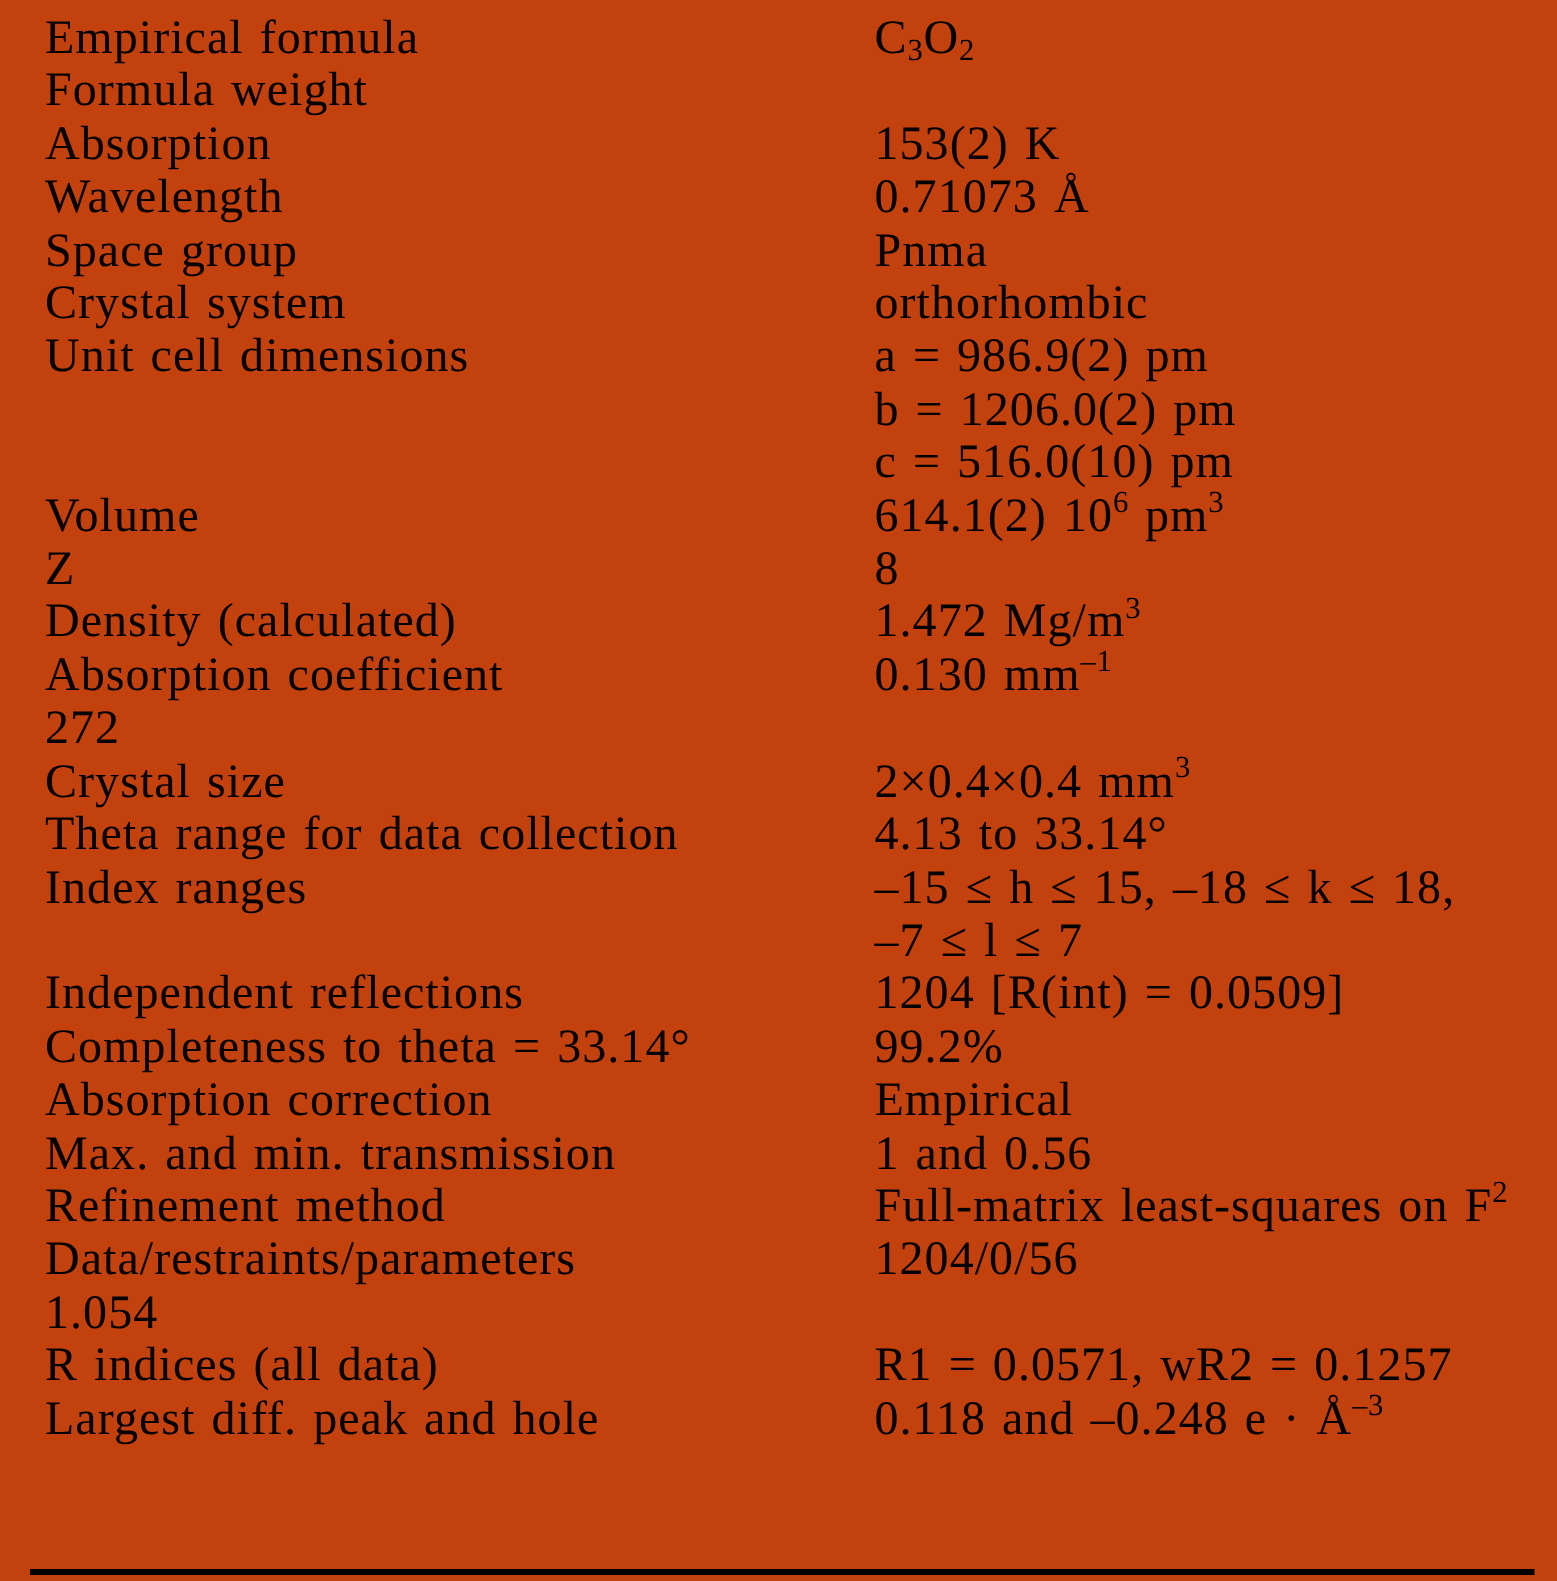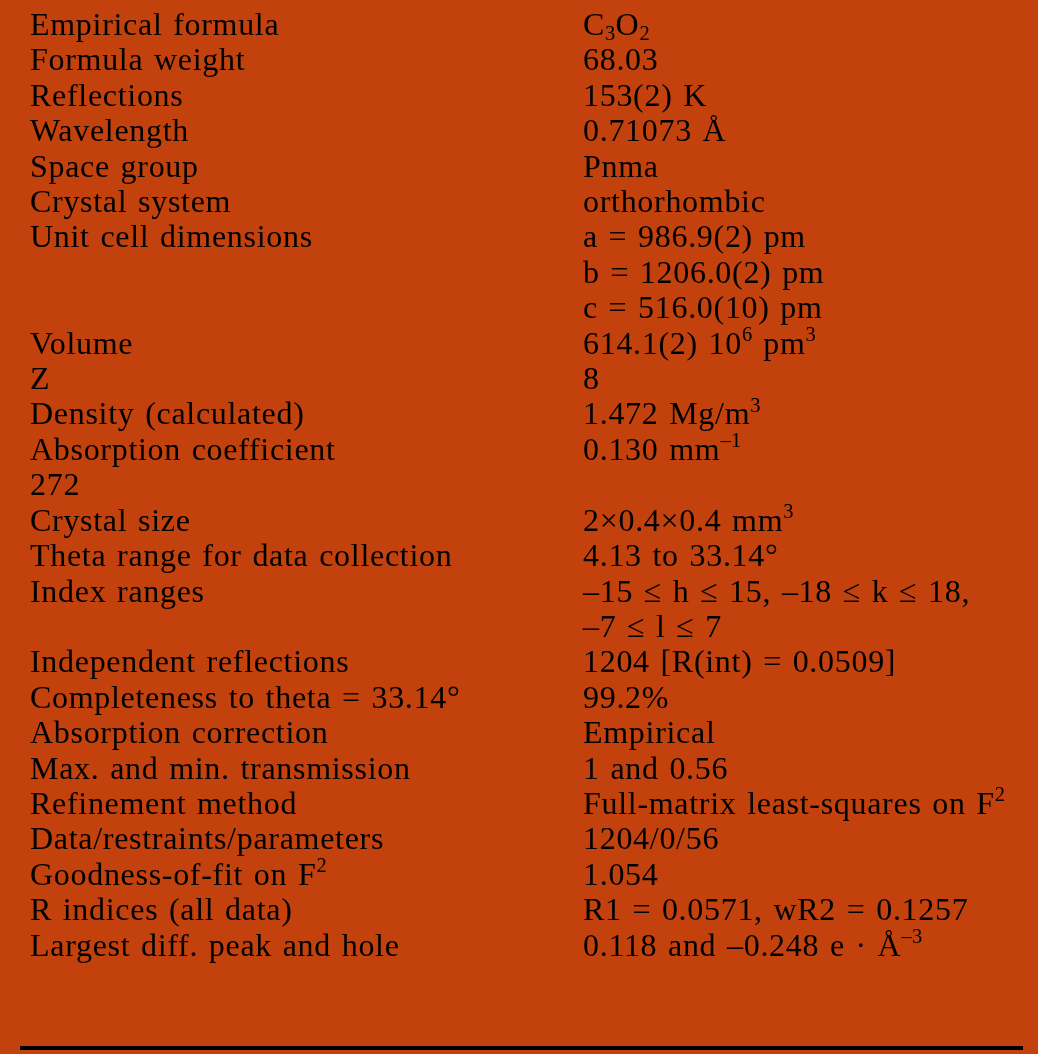--- a/index.html
+++ b/index.html
@@ -71,27 +71,24 @@
   <div class="crystal-table">
   <div class="prop-row">
     <div class="label-cell">Empirical formula</div>
     <div class="value-cell">
           <div class="value-line">C<sub>3</sub>O<sub>2</sub></div>
         </div>
   </div>
 
   <div class="prop-row">
     <div class="label-cell">Formula weight</div>
-    <div class="value-cell">
-          <div class="value-line">68.03</div>
-        </div>
-  </div>
-
-  <div class="prop-row">
-    <div class="label-cell">Reflections</div>
+  </div>
+
+  <div class="prop-row">
+    <div class="label-cell">Absorption</div>
     <div class="value-cell">
           <div class="value-line">153(2) K</div>
         </div>
   </div>
 
   <div class="prop-row">
     <div class="label-cell">Wavelength</div>
     <div class="value-cell">
           <div class="value-line">0.71073 Å</div>
         </div>
@@ -213,21 +210,20 @@
   </div>
 
   <div class="prop-row">
     <div class="label-cell">Data/restraints/parameters</div>
     <div class="value-cell">
           <div class="value-line">1204/0/56</div>
         </div>
   </div>
 
   <div class="prop-row">
-    <div class="label-cell">Goodness-of-fit on F<sup>2</sup></div>
     <div class="value-cell">
           <div class="value-line">1.054</div>
         </div>
   </div>
 
 
   <div class="prop-row">
     <div class="label-cell">R indices (all data)</div>
     <div class="value-cell">
           <div class="value-line">R1 = 0.0571, wR2 = 0.1257</div>

